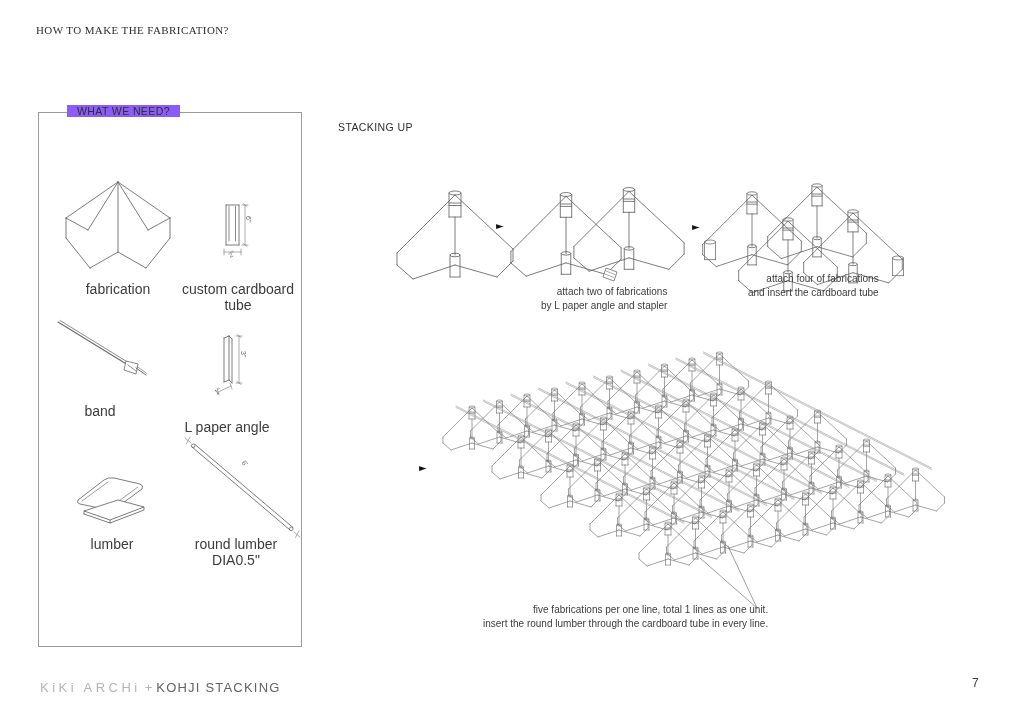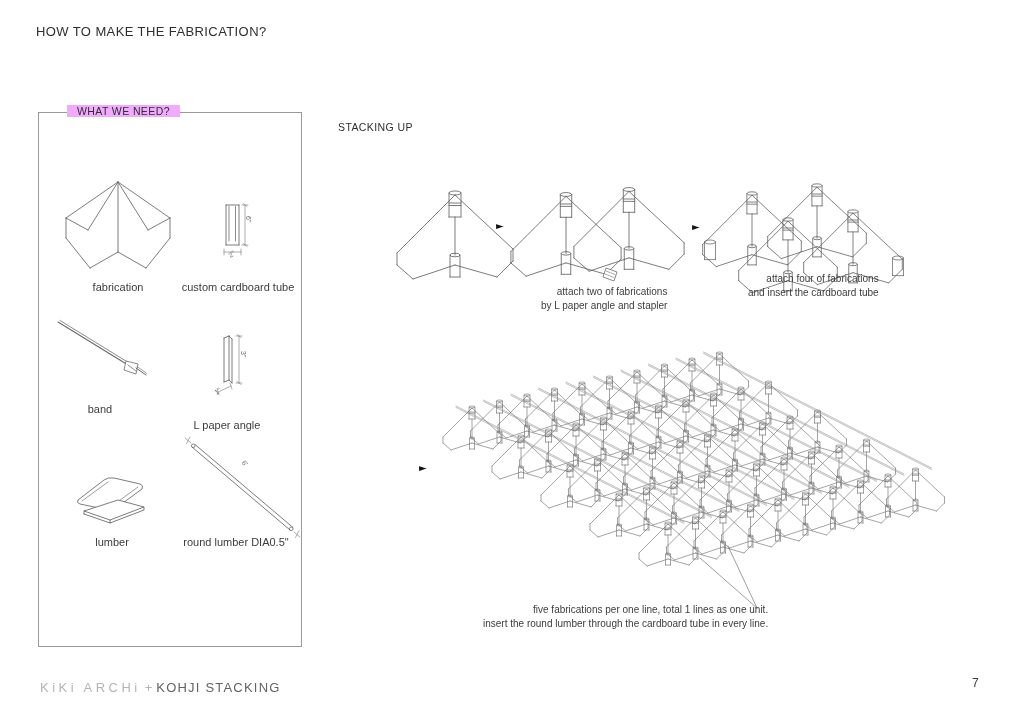--- a/index.html
+++ b/index.html
@@ -1,35 +1,35 @@
 <!DOCTYPE html>
 <html><head>
 <meta charset="utf-8">
 <style>
   html,body{margin:0;padding:0;background:#e8e8e8;}
   .page{
     position:relative;width:1024px;height:724px;background:#ffffff;
     font-family:"Liberation Sans",sans-serif;overflow:hidden;
   }
   .abs{position:absolute;}
-  .title{font-size:13px;letter-spacing:.4px;color:#2e2e2e;}
+  .title{font-size:11px;letter-spacing:.4px;color:#2e2e2e;font-family:Liberation Serif, serif;}
   .section-title{font-size:10.5px;letter-spacing:.4px;color:#2e2e2e;}
-  .lbl{font-size:11px;color:#3c3c3c;text-align:center;}
+  .lbl{font-size:14px;color:#3c3c3c;text-align:center;}
   .cap{font-size:10px;line-height:14px;color:#3c3c3c;text-align:right;}
   .dim{font-size:7px;color:#666;white-space:nowrap;transform-origin:left top;}
   .rot90{transform:rotate(90deg);}
   .rotm35{transform:rotate(-35deg);}
   .rot40{transform:rotate(40deg);}
   .arrow{font-size:10px;color:#141414;font-family:"DejaVu Sans",sans-serif;}
   .needbox{
     position:absolute;left:38px;top:112px;width:262px;height:533px;
     border:1px solid #9a9a9a;background:transparent;
   }
   .legend{
-    position:absolute;left:28px;top:-8px;background:#f0abfc;
+    position:absolute;left:28px;top:-8px;background:#8b5cf6;
     padding:0 10px;font-size:10.5px;letter-spacing:.4px;color:#2e2e2e;white-space:nowrap;
   }
   #art{position:absolute;left:0;top:0;z-index:1;pointer-events:none;}
   .txt{z-index:2;}
   .footer{left:40px;top:680px;font-size:13px;white-space:nowrap;}
   .footer .studio{color:#b5b5b5;letter-spacing:3.5px;}
   .footer .sep{color:#b5b5b5;margin:0 4px;}
   .footer .author{color:#636363;letter-spacing:1.2px;}
   .pagenum{left:972px;top:676px;font-size:12px;color:#3f3f3f;}
 </style>

